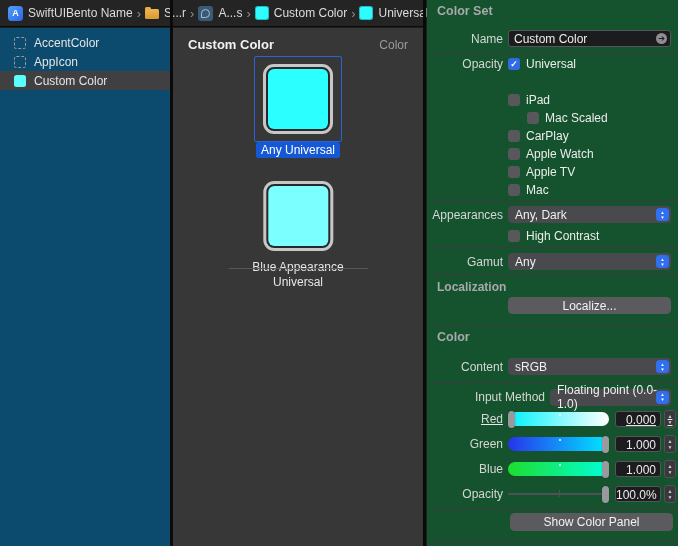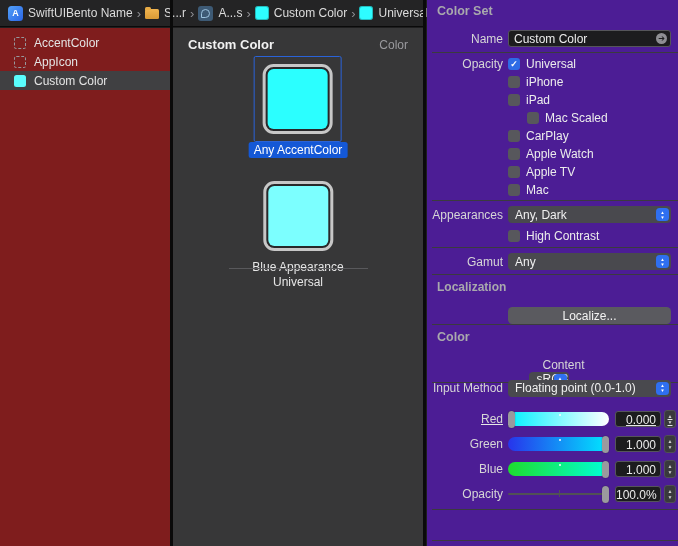--- a/index.html
+++ b/index.html
@@ -23,21 +23,21 @@
     color:#fff; font-size:9px; font-weight:bold; display:flex; align-items:center; justify-content:center;
   }
   .bc-folder { width:14px; height:10px; background:linear-gradient(#f0b44f,#d99a35); border-radius:1.5px; position:relative; margin-top:2px; }
   .bc-folder::before { content:""; position:absolute; top:-2.5px; left:0; width:6px; height:3px; background:#e8ab45; border-radius:1.5px 1.5px 0 0; }
   .bc-assets { width:15px; height:15px; border-radius:3px; background:#3d5a75; display:flex; align-items:center; justify-content:center; }
   .bc-assets::after { content:""; width:7px; height:7px; border:1.5px solid #9cc2de; border-radius:50% 50% 50% 0; }
   .bc-swatch { width:14px; height:14px; border-radius:3px; background:#2efcff; box-shadow:inset 0 0 0 1px rgba(0,0,0,.25); }
   
   .sidebar {
     position:absolute; left:0; top:28px; width:170px; bottom:0;
-    background:#7f1d1d;
+    background:#0c4a6e;
   }
   .vdivider { position:absolute; top:0; bottom:0; width:3px; background:#0a0a0a; }
   .sb-row { height:19px; display:flex; align-items:center; padding-left:14px; font-size:12px; color:#e4e4e4; cursor:default; }
   .sb-row.selected { background:#404042; }
   .sb-rows { padding-top:5px; }
   .sb-icon { width:12px; height:12px; border-radius:2.5px; margin-right:8px; flex:none; }
   .sb-icon.dashed { border:1px dashed #97979c; background:transparent; }
   .sb-icon.cyan { background:#59fdfd; }
   
   .canvas { position:absolute; left:173px; top:28px; width:250px; bottom:0; background:#373738; }
@@ -48,21 +48,21 @@
   .variant.v-dark { top:145px; }
   .swatch-frame { padding:7px 8px; border:1px solid transparent; border-radius:2px; }
   .variant.selected .swatch-frame { border-color:#2a63d9; }
   .swatch { width:70px; height:70px; border:3px solid #c7c7c7; border-radius:11px; background:#28282a; padding:2px; }
   .swatch-fill { width:100%; height:100%; border-radius:6px; }
   .variant-label { font-size:12px; color:#e6e6e6; padding:1px 5px; border-radius:2.5px; margin-top:0px; }
   .variant.selected .variant-label { background:#1458d6; color:#fff; }
   .cv-hr { position:absolute; left:56px; top:240px; width:139px; height:1px; background:#59595c; }
   .cv-idiom { position:absolute; left:0; right:0; top:247px; text-align:center; font-size:12px; color:#e6e6e6; }
   
-  .inspector { position:absolute; left:427px; top:0; width:251px; height:546px; background:#4c1d95; font-size:12px; }
+  .inspector { position:absolute; left:427px; top:0; width:251px; height:546px; background:#14532d; font-size:12px; }
   .ins-hdr { position:absolute; left:10px; font-weight:bold; font-size:12.5px; color:#a9a9ad; }
   .ins-div { position:absolute; left:5px; right:0; height:1px; background:#3b3b3e; }
   .ins-row { position:absolute; left:0; right:7px; display:flex; align-items:center; }
   .ins-lbl { width:76px; text-align:right; margin-right:5px; color:#d6d6d6; flex:none; }
   .field {
     flex:1; height:17px; background:#1c1c1e; border:1px solid #55555a; border-radius:3px;
     display:flex; align-items:center; padding:0 3px 0 5px; color:#ececec;
   }
   .field .fl { flex:1; }
   .go-circle { width:11px; height:11px; border-radius:50%; background:#8e8e93; color:#1d1d1f; font-size:8px; line-height:11px; text-align:center; flex:none; }
@@ -139,21 +139,21 @@
   <div class="canvas">
     <div class="cv-title">Custom Color</div>
     <div class="cv-type">Color</div>
 
     <div class="variant v-any selected">
       <div class="swatch-frame">
         <div class="swatch">
           <div class="swatch-fill" style="background: rgb(43, 255, 255);"></div>
         </div>
       </div>
-      <div class="variant-label">Any AccentColor</div>
+      <div class="variant-label">Any Universal</div>
     </div>
 
     <div class="variant v-dark">
       <div class="swatch-frame">
         <div class="swatch">
           <div class="swatch-fill" style="background: rgb(124, 255, 255);"></div>
         </div>
       </div>
       <div class="variant-label">Blue Appearance</div>
     </div>
@@ -173,27 +173,20 @@
         <span class="go-circle">➔</span>
       </div>
     </div>
     <div class="ins-div" style="top:52px;"></div>
 
     <div class="ins-row" style="top:57px; height:14px;">
       <span class="ins-lbl">Opacity</span>
       <div class="checkrow">
         <span class="checkbox checked">✓</span>
         <span class="check-lbl">Universal</span>
-      </div>
-    </div>
-    <div class="ins-row" style="top:75px; height:14px;">
-      <span class="ins-lbl"></span>
-      <div class="checkrow">
-        <span class="checkbox">✓</span>
-        <span class="check-lbl">iPhone</span>
       </div>
     </div>
     <div class="ins-row" style="top:93px; height:14px;">
       <span class="ins-lbl"></span>
       <div class="checkrow">
         <span class="checkbox">✓</span>
         <span class="check-lbl">iPad</span>
       </div>
     </div>
     <div class="ins-row" style="top:111px; height:14px;">
@@ -258,38 +251,38 @@
         <span>Any</span>
         <span class="popup-chev">
             <span>▲</span>
             <span>▼</span>
           </span>
       </div>
     </div>
     <div class="ins-div" style="top:274px;"></div>
 
     <div class="ins-hdr" style="top:280px; font-size:12px;">Localization</div>
-    <div class="btn" style="left:81px; right:7px; top:297px;margin-top:10px;">Localize...</div>
+    <div class="btn" style="left:81px; right:7px; top:297px;">Localize...</div>
     <div class="ins-div" style="top:324px;"></div>
 
     <div class="ins-hdr" style="top:330px;">Color</div>
 
-    <div class="ins-row" style="top:358px; height:17px;flex-direction:column;">
+    <div class="ins-row" style="top:358px; height:17px;">
       <span class="ins-lbl">Content</span>
       <div class="popup">
         <span>sRGB</span>
         <span class="popup-chev">
             <span>▲</span>
             <span>▼</span>
           </span>
       </div>
     </div>
     <div class="ins-div" style="top:382px;"></div>
 
-    <div class="ins-row" style="top:378px; height:20px;">
+    <div class="ins-row" style="top:387px; height:20px;margin-left:42px;">
       <span class="ins-lbl">Input Method</span>
       <div class="popup">
         <span>Floating point (0.0-1.0)</span>
         <span class="popup-chev">
             <span>▲</span>
             <span>▼</span>
           </span>
       </div>
     </div>
 
@@ -343,16 +336,17 @@
         <div class="thumb" style="right: 0px;"></div>
       </div>
       <div class="value-field">100.0%</div>
       <div class="stepper">
           <span>▲</span>
           <span>▼</span>
         </div>
     </div>
 
     <div class="ins-div" style="top:509px;"></div>
+    <div class="btn" style="left:83px; right:5px; top:513px; height:18px;">Show Color Panel</div>
     <div class="ins-div" style="top:540px;"></div>
   </div>
 
 </div>
 
 </body></html>

